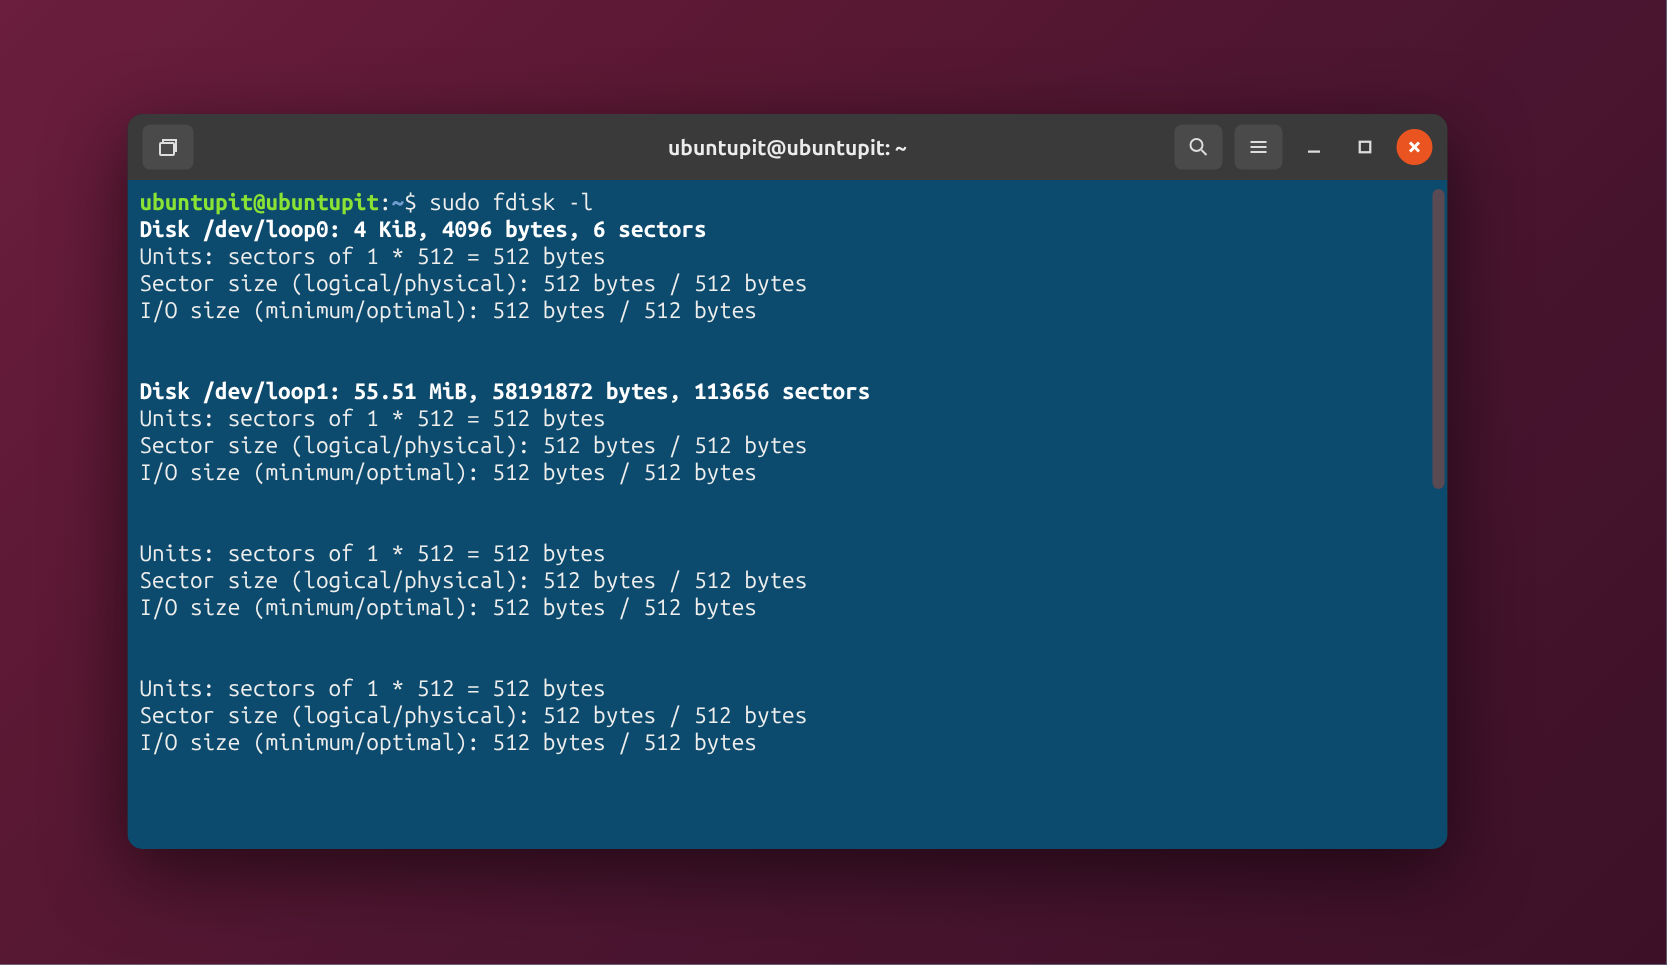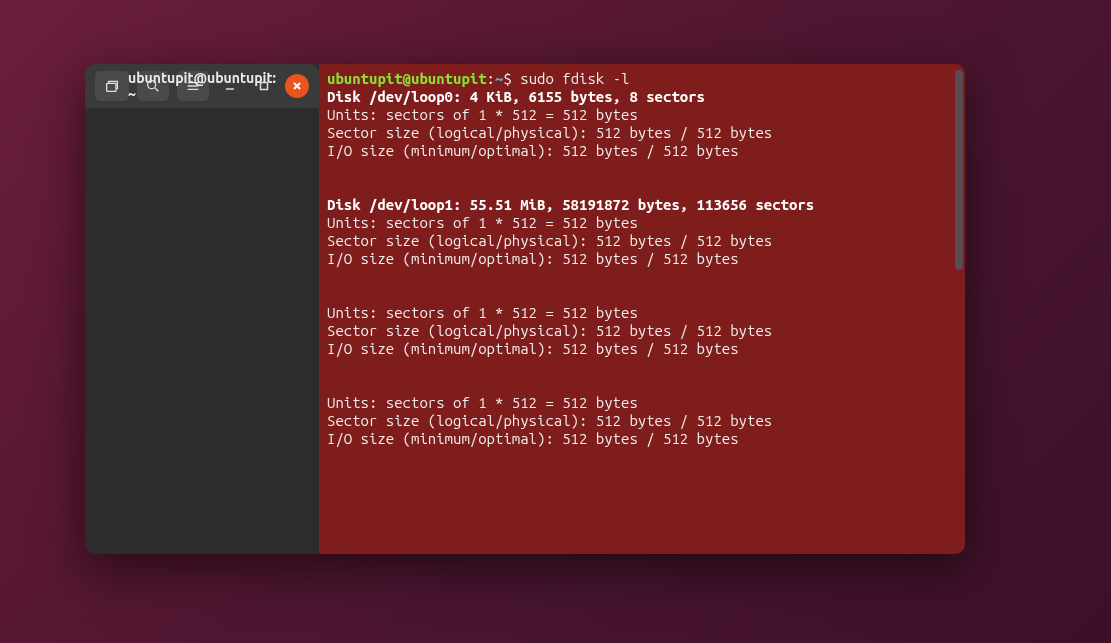--- a/index.html
+++ b/index.html
@@ -11,29 +11,29 @@
       width: 1111px;
       height: 643px;
       background: linear-gradient(135deg, #6b1e3e 0%, #5a1833 30%, #4a1530 60%, #3d1028 100%);
       font-family: "Ubuntu Mono", "DejaVu Sans Mono", monospace;
       overflow: hidden;
       position: relative;
     }
     .terminal-window {
       position: absolute;
       left: 85px;
-      top: 64px;
+      top: 76px;
       width: 880px;
       height: 490px;
       background: #2c2c2c;
       border-radius: 10px;
       box-shadow: 0 15px 50px rgba(0,0,0,0.55);
       overflow: hidden;
       display: flex;
-      flex-direction: row;
+      flex-direction: column;
     }
     .titlebar {
       height: 44px;
       background: #3a3a3a;
       display: flex;
       align-items: center;
       padding: 0 10px;
       gap: 8px;
       border-radius: 10px 10px 0 0;
       position: relative;
@@ -94,21 +94,21 @@
       background: #e95420;
       width: 24px;
       height: 24px;
     }
     .close-btn svg {
       stroke: #fff;
       stroke-width: 2;
     }
     .terminal-content {
       flex: 1;
-      background: #7f1d1d;
+      background: #0c4a6e;
       padding: 6px 8px;
       font-size: 15px;
       line-height: 1.2;
       color: #eeeeec;
       overflow: hidden;
       position: relative;
       font-family: "Ubuntu Mono", "DejaVu Sans Mono", monospace;
     }
     .scrollbar {
       position: absolute;
@@ -170,21 +170,21 @@
           <line x1="3" y1="3" x2="9" y2="9"></line>
           <line x1="9" y1="3" x2="3" y2="9"></line>
         </svg>
       </div>
     </div>
   </div>
   <div class="terminal-content">
     <div class="scrollbar"></div>
     <div class="line"><span class="prompt-user">ubuntupit@ubuntupit</span><span class="prompt-colon">:</span><span class="prompt-path">~</span><span class="prompt-dollar">$ </span><span class="cmd">sudo fdisk -l</span></div>
 
-    <div class="line bold">Disk /dev/loop0: 4 KiB, 6155 bytes, 8 sectors</div>
+    <div class="line bold">Disk /dev/loop0: 4 KiB, 4096 bytes, 6 sectors</div>
     <div class="line normal">Units: sectors of 1 * 512 = 512 bytes</div>
     <div class="line normal">Sector size (logical/physical): 512 bytes / 512 bytes</div>
     <div class="line normal">I/O size (minimum/optimal): 512 bytes / 512 bytes</div>
     <div class="blank"></div>
     <div class="blank"></div>
 
     <div class="line bold">Disk /dev/loop1: 55.51 MiB, 58191872 bytes, 113656 sectors</div>
     <div class="line normal">Units: sectors of 1 * 512 = 512 bytes</div>
     <div class="line normal">Sector size (logical/physical): 512 bytes / 512 bytes</div>
     <div class="line normal">I/O size (minimum/optimal): 512 bytes / 512 bytes</div>

